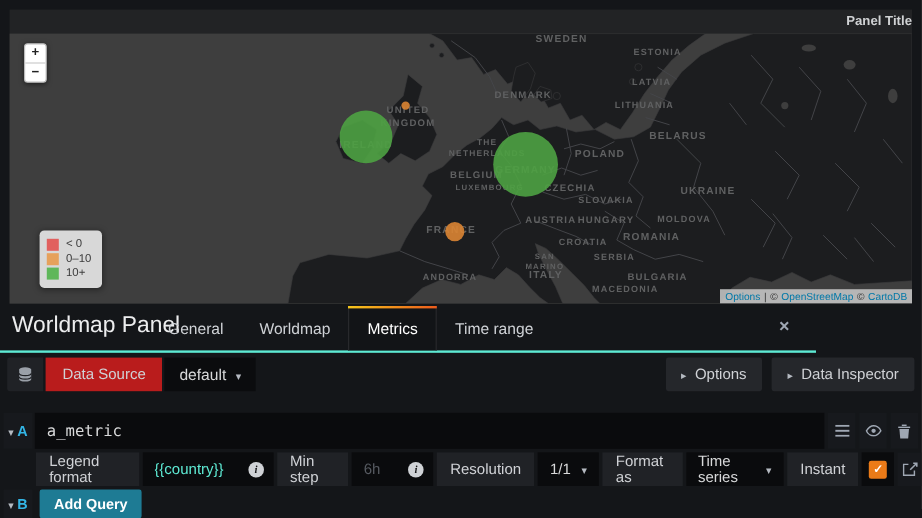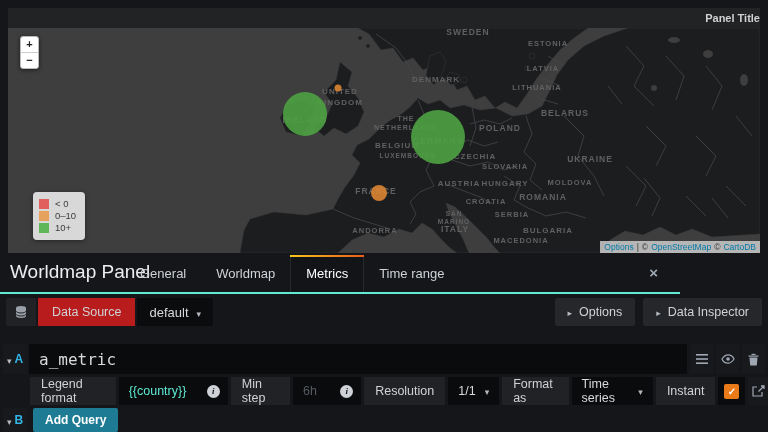--- a/index.html
+++ b/index.html
@@ -58,21 +58,21 @@
   .ds-value{background:#0b0c0e;padding:0 12px;font-size:13px;gap:8px;cursor:pointer}
   .toolbar-right{position:absolute;right:0;top:0;display:flex;gap:8px}
   .tool-btn{background:#25272b;padding:0 13px;font-size:12.5px;gap:7px;border-radius:2px;cursor:pointer;color:#d0d2d6}
 
   
   .query-row{position:absolute;left:3px;top:344px;width:762px;height:30px;display:flex}
   .refid-cell{width:24px;height:100%;background:#17191d;display:flex;align-items:center;
               justify-content:center;gap:3px;margin-right:2px;cursor:pointer}
   .refid{color:#33b5e5;font-size:12px;font-weight:700}
   .query-input{flex:1;background:#0a0b0d;display:flex;align-items:center;padding:0 10px;
-               font-family:"DejaVu Sans Mono",monospace;font-size:16px;color:#d8d9da}
+               font-family:"DejaVu Sans Mono",monospace;font-size:13px;color:#d8d9da}
   .q-icons{display:flex;margin-left:3px;gap:3px}
   .icon-cell{width:23px;background:#17191d;display:flex;align-items:center;justify-content:center;cursor:pointer}
 
   .fields-row{position:absolute;left:30px;top:377px;height:28px;display:flex;gap:3px}
   .f-label{background:#202226;padding:0 11px;font-size:12.5px;font-weight:500;display:flex;
            align-items:center;color:#d0d2d6}
   .f-input{background:#0a0b0d;display:flex;align-items:center;padding:0 8px}
   .f-input input{background:transparent;border:none;outline:none;color:#5eead4;font-size:12.5px;
                  font-family:Liberation Sans, sans-serif;width:100%}
   .f-input input::placeholder{color:#565a61}

